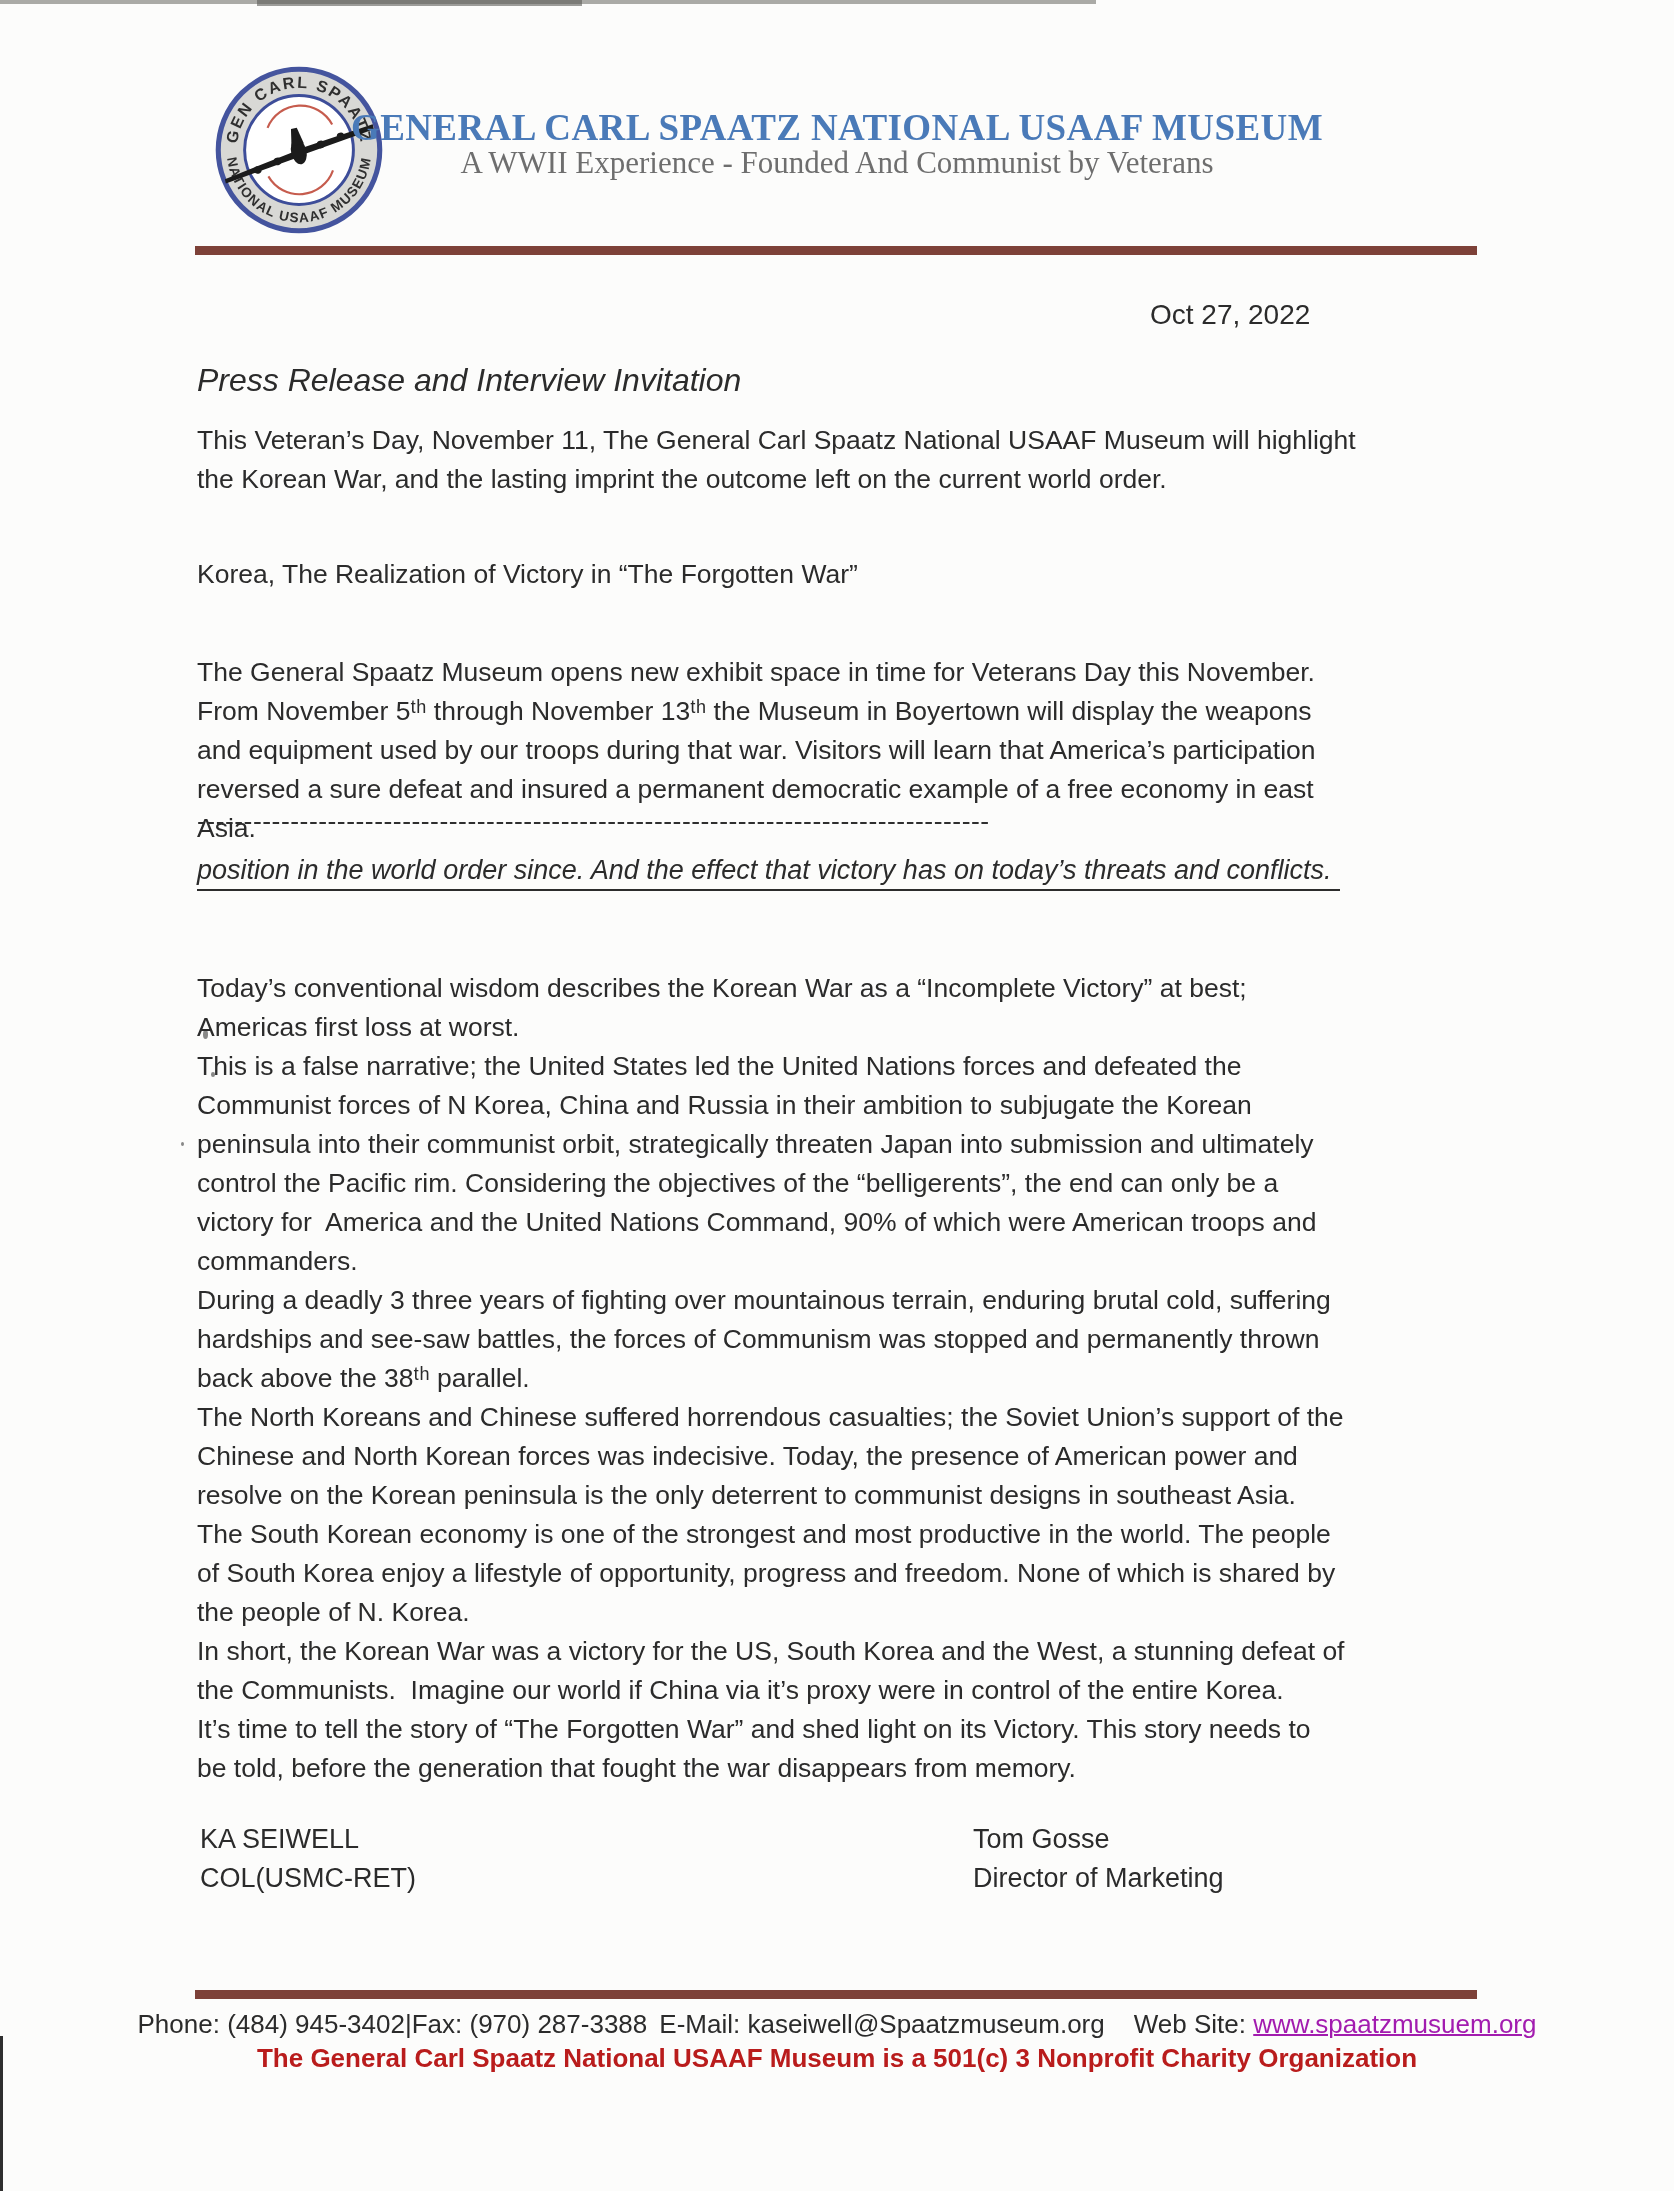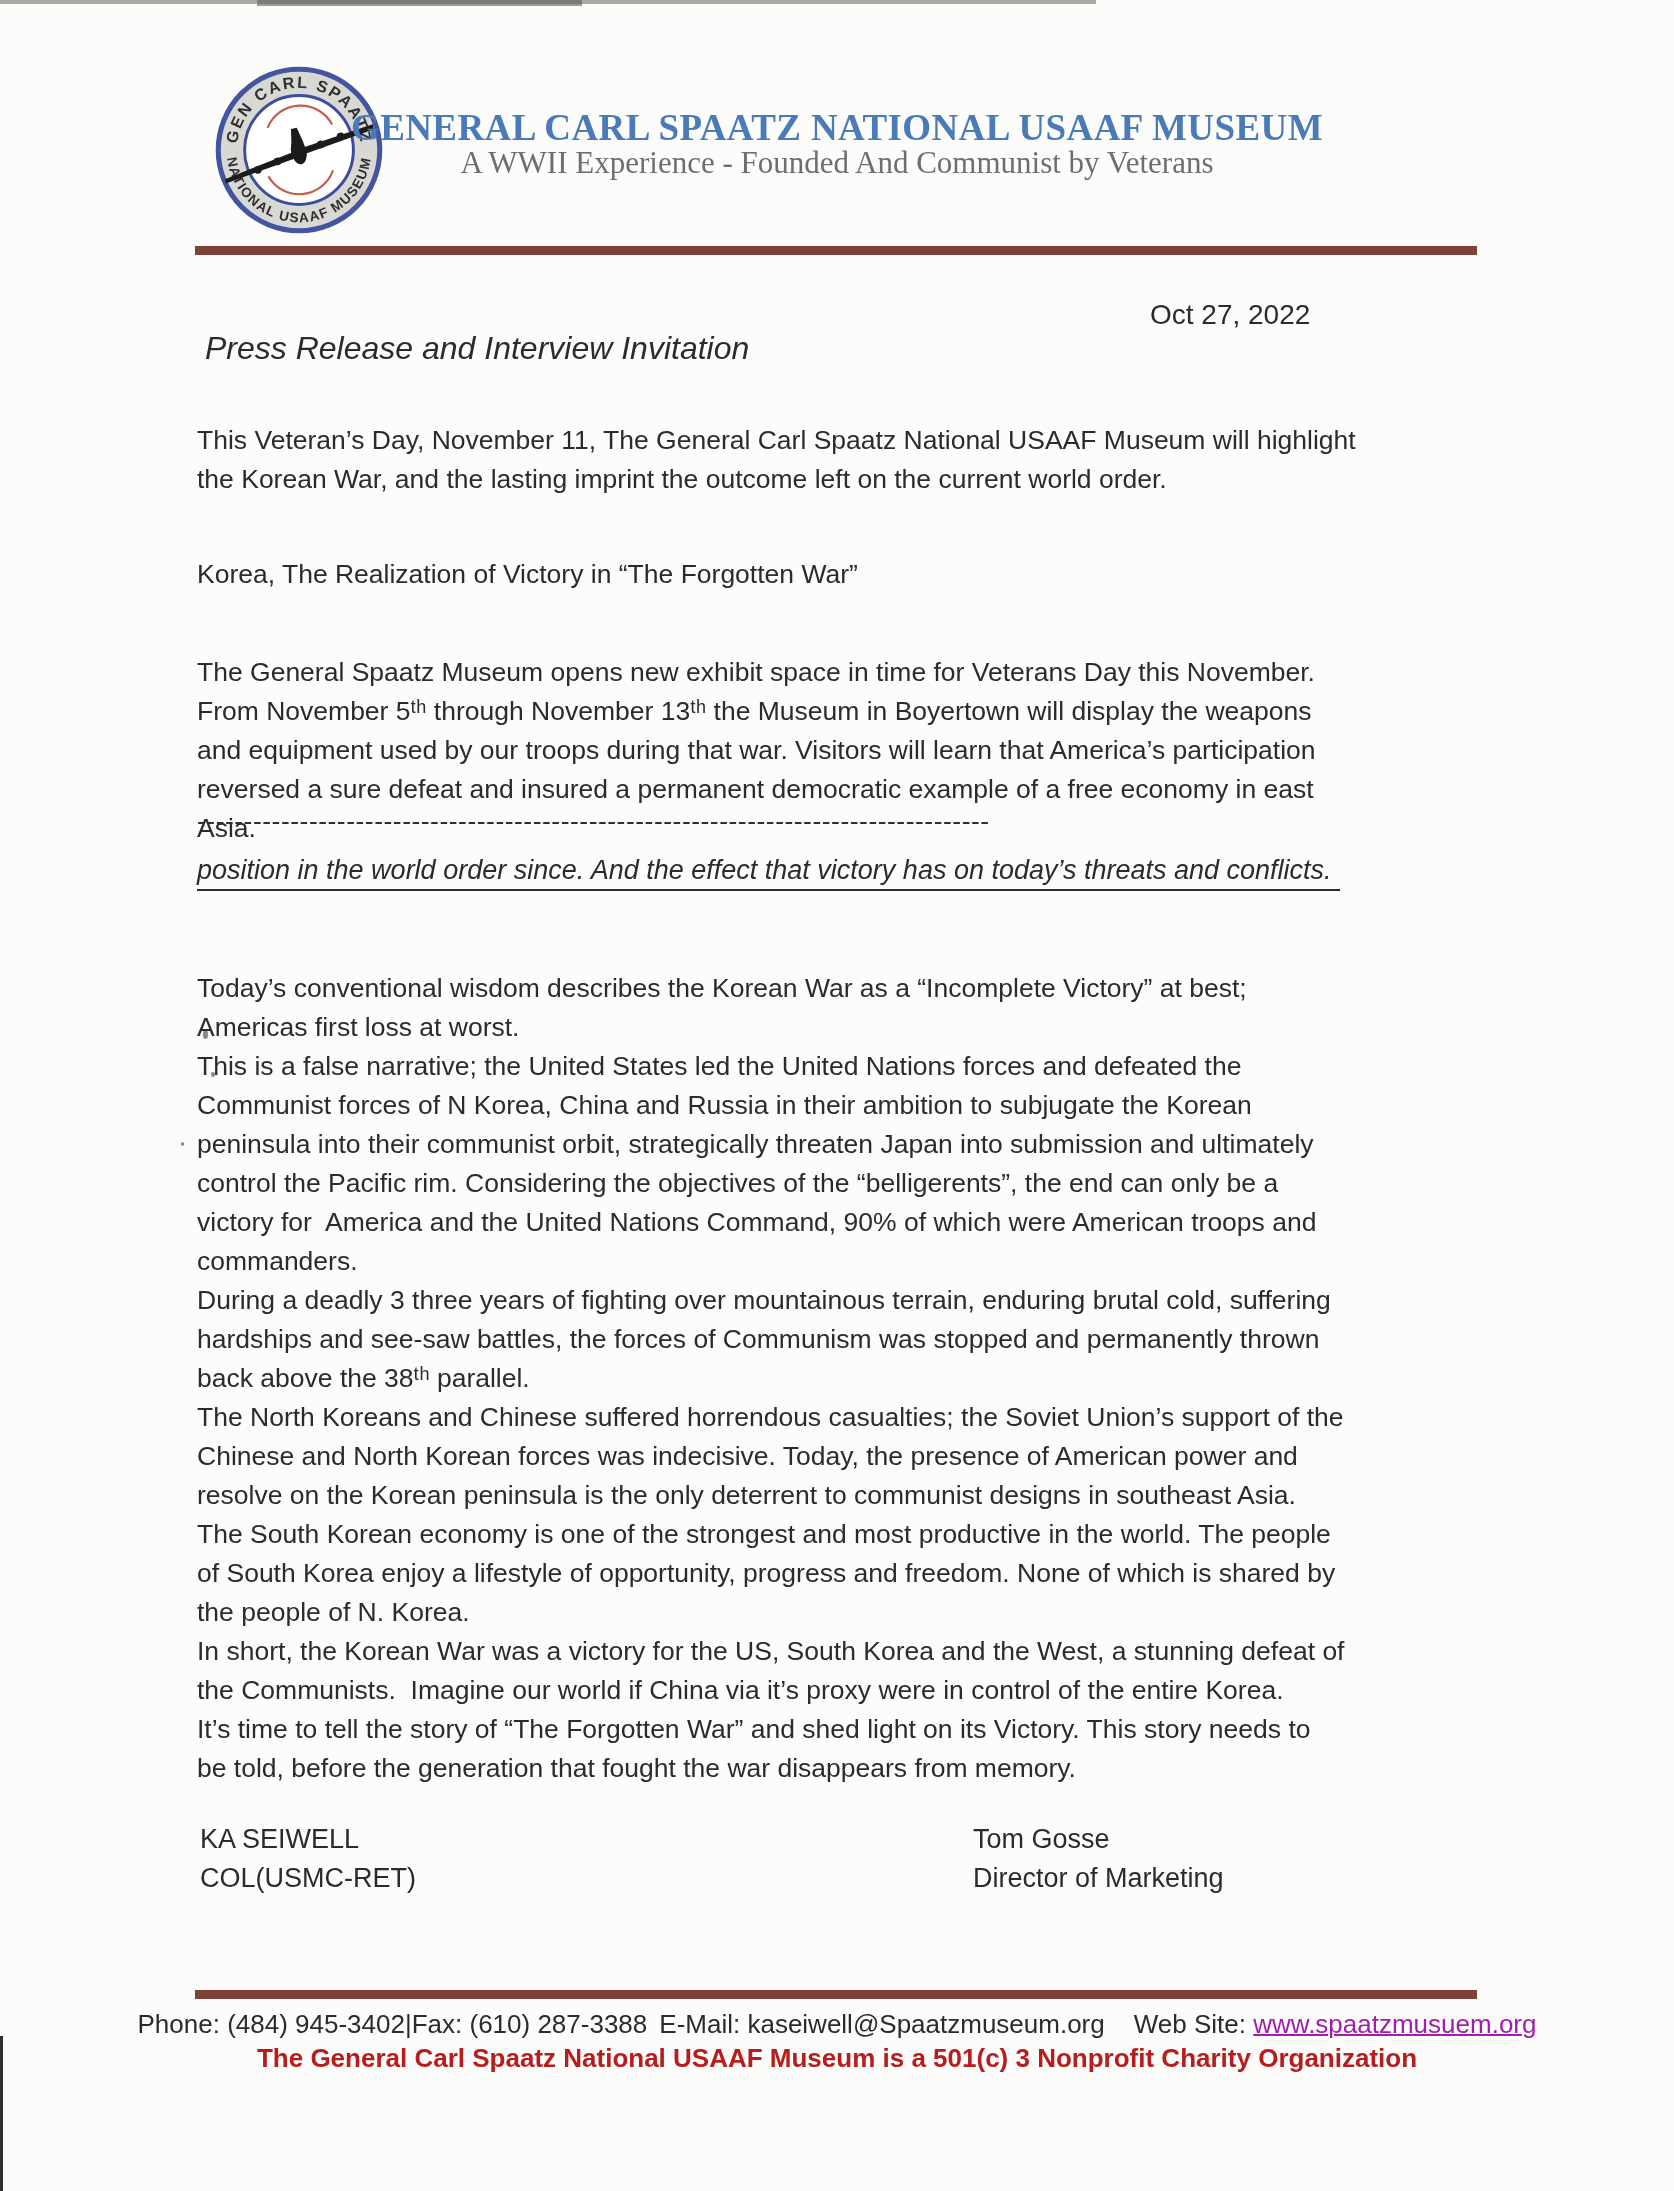--- a/index.html
+++ b/index.html
@@ -23,21 +23,21 @@
   }
   .hline3 {
     font-family: "Liberation Serif", serif;
     font-size: 31px; line-height: 34px; color: #6e6e6e;
   }
   .rule { height: 9.4px; background: #7d4138; }
   .rule-top { left: 195px; top: 246px; width: 1282px; }
   .rule-bottom { left: 195px; top: 1990px; width: 1282px; }
   
   .date { left: 1150px; top: 299px; font-size: 28px; }
-  .title { left: 197px; top: 330px; font-size: 32px; font-style: italic; margin-left: 8px; }
+  .title { left: 197px; top: 362px; font-size: 32px; font-style: italic; }
   .bodyblock { left: 197px; width: 1301px; font-size: 26.5px; line-height: 39px; }
   .para-intro   { top: 421px; }
   .korea-head   { top: 555px; }
   .para-exhibit { top: 653px; }
   .dashes { left: 197px; top: 806px; font-size: 26.5px; letter-spacing: 0.5px; color: #2e2e2e; }
   .invite { left: 197px; top: 854px; font-size: 27px; font-style: italic; }
   .invite-row { height: 39px; }
   .invite-line {
     display: inline-block; line-height: 32px;
     border-bottom: 2.6px solid #2c2c2c; padding: 0 8.6px 3.4px 0;
@@ -158,18 +158,18 @@
   </div>
   <div class="sig-right">
     <div>Tom Gosse</div>
     <div>Director of Marketing</div>
   </div>
 </div>
 
 <div class="abs rule rule-bottom"></div>
 
 <div class="abs footer-contact">
-  <span>Phone: (484) 945-3402|Fax: (610) 287-3388</span><span class="gap-a">E-Mail: kaseiwell@Spaatzmuseum.org</span><span class="gap-b">Web Site:</span>
+  <span>Phone: (484) 945-3402|Fax: (970) 287-3388</span><span class="gap-a">E-Mail: kaseiwell@Spaatzmuseum.org</span><span class="gap-b">Web Site:</span>
   <span class="footer-link">www.spaatzmusuem.org</span>
 </div>
 
 <div class="abs footer-nonprofit">The General Carl Spaatz National USAAF Museum is a 501(c) 3 Nonprofit Charity Organization</div>
 
 
 </body></html>

